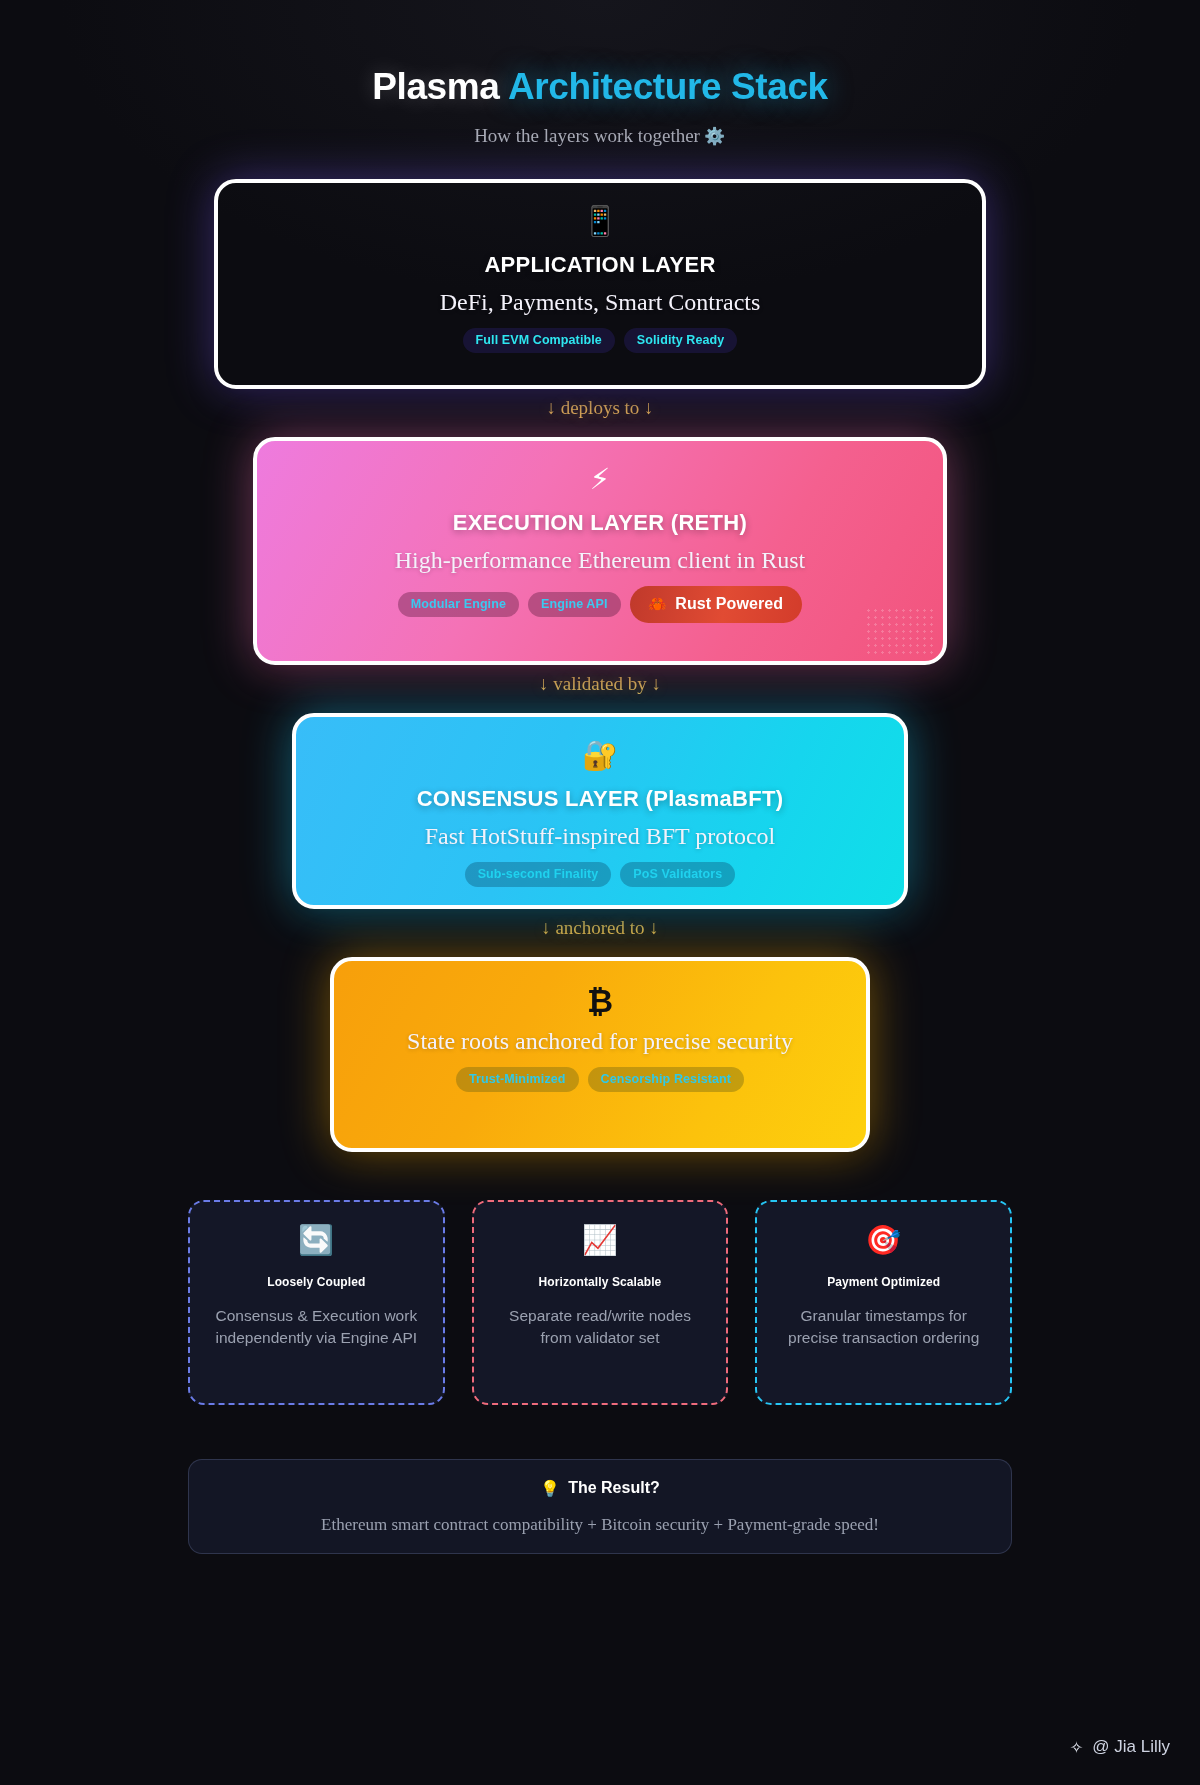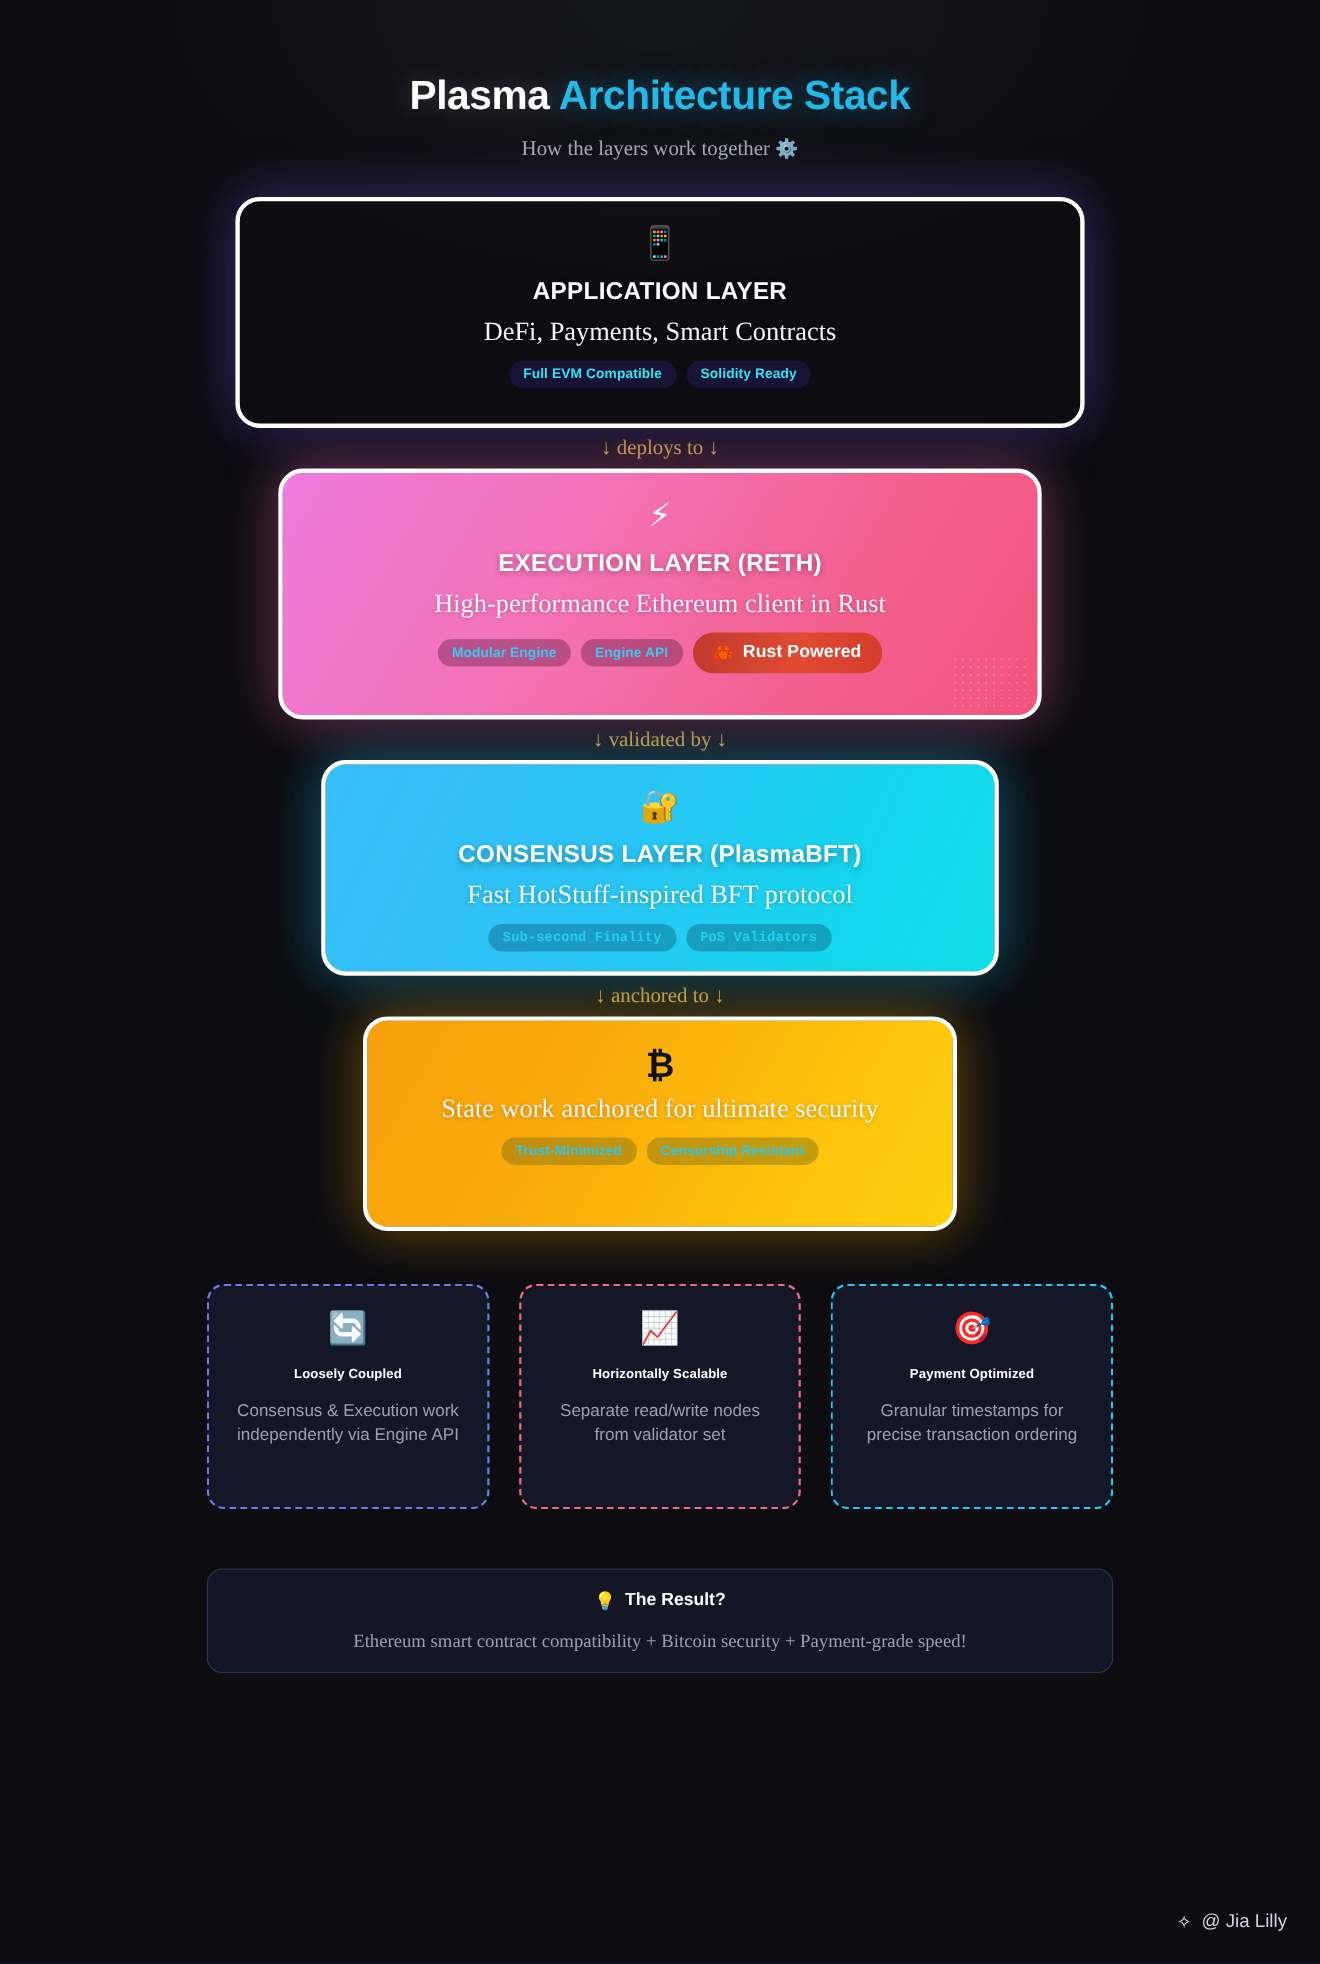--- a/index.html
+++ b/index.html
@@ -78,34 +78,34 @@
     background-image:radial-gradient(rgba(255,255,255,.38) 1px, transparent 1.1px);
     background-size:7px 7px; opacity:.55;
   }
 
   
   .l-cons {
     width:616px; height:196px;
     background:linear-gradient(115deg,#38bdf8 0%,#2bc3f5 40%,#16d5ee 75%,#0fdfe8 100%);
     box-shadow:0 0 48px rgba(34,200,245,.45), 0 10px 26px rgba(0,0,0,.45);
   }
-  .l-cons .pill { background:rgba(14,92,126,.42); color:#1fd2ef;font-family:Liberation Mono, monospace; }
+  .l-cons .pill { background:rgba(14,92,126,.42); color:#1fd2ef; }
 
   
   .l-btc {
     width:540px; height:195px;
     background:linear-gradient(120deg,#f79f0b 0%,#f9aa0b 35%,#fcc20c 72%,#fdd00d 100%);
     box-shadow:0 0 48px rgba(250,176,12,.45), 0 10px 26px rgba(0,0,0,.45);
   }
   .l-btc .lemoji { color:#111; font-family:"DejaVu Sans", sans-serif; font-size:32px; font-weight:700; }
   .l-btc .pill { background:rgba(120,104,20,.42); color:#2fc9e8; }
 
   .connector {
     text-align:center; font-family:"Liberation Serif", serif;
-    font-size:19px; color:#e0b24a; padding:8px 0 7px;
+    font-size:19px; color:#e0b24a; padding:8px 0 18px;
     text-shadow:0 0 12px rgba(224,178,74,.35);
   }
 
   
   .features {
     margin:48px auto 0; width:824px;
     display:flex; justify-content:space-between; gap:27px;
   }
   .feature {
     width:257px; height:205px; border-radius:16px;
@@ -210,21 +210,21 @@
           </div>
         </div>
       </div>
     </div>
     <div class="connector">↓ anchored to ↓</div>
 
     <div class="layer-wrap">
       <div class="layer l-btc">
         <div class="inner">
           <span class="lemoji">₿</span>
-          <div class="ldesc">State work anchored for ultimate security</div>
+          <div class="ldesc">State roots anchored for precise security</div>
           <div class="pills">
             <span class="pill">Trust-Minimized</span>
             <span class="pill">Censorship Resistant</span>
           </div>
         </div>
       </div>
     </div>
 
   </div>
 

